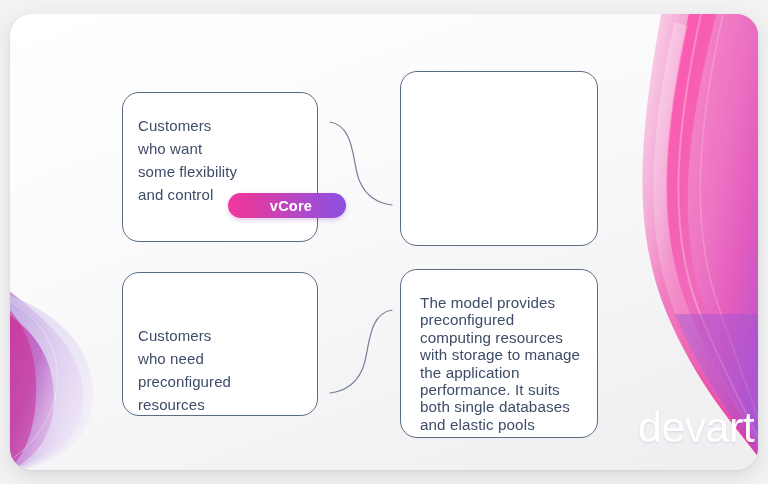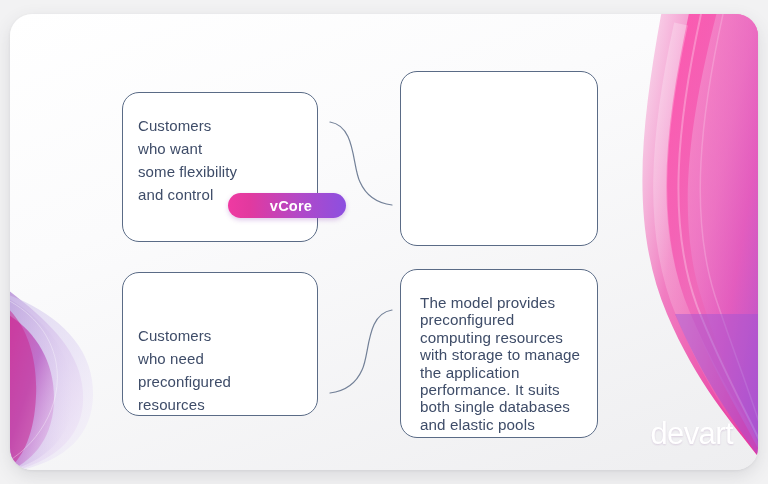--- a/index.html
+++ b/index.html
@@ -76,23 +76,23 @@
   #badge-dtu  {left:214px; top:278px; width:117px;}
 
   
   .connector{position:absolute;pointer-events:none;}
   #conn-top   {left:316px; top:100px; width:70px; height:100px;}
   #conn-bottom{left:316px; top:288px; width:70px; height:100px;}
 
   
   .logo{
     position:absolute;
-    right:25px; bottom:18px;
+    right:4px; bottom:18px;
     color:#ffffff;
-    font-size:31px;
+    font-size:43px;
     letter-spacing:-.6px;
     font-weight:300;
     opacity:.97;
     text-shadow:0 1px 2px rgba(120,60,140,.18);
   }
 </style>
 </head>
 <body>
 
 <div class="frame">

